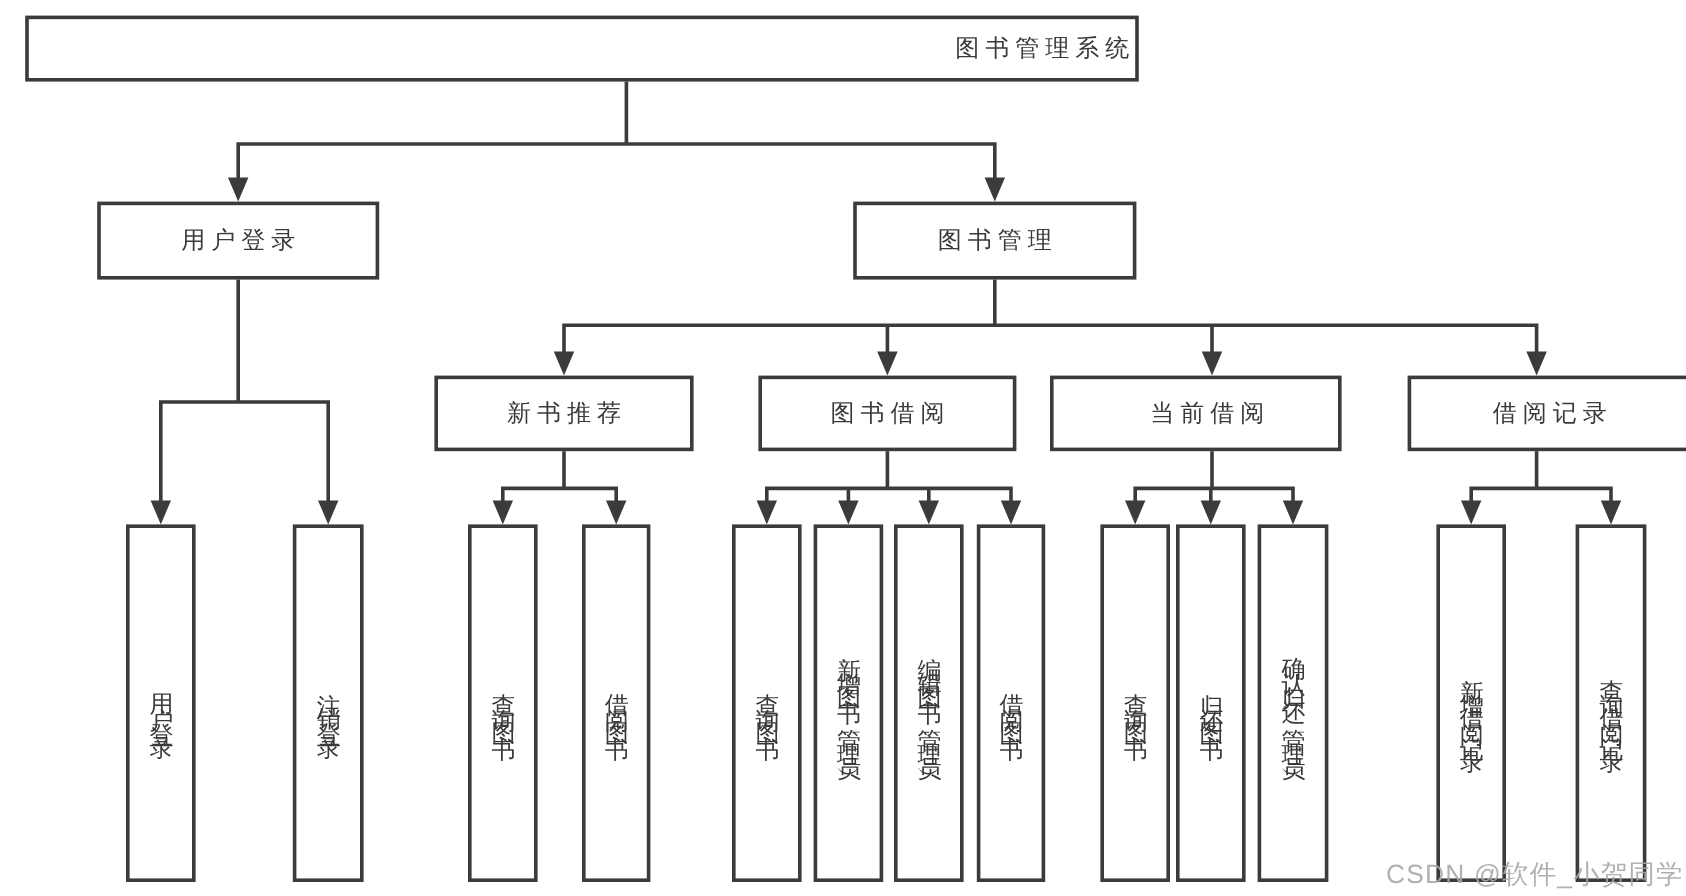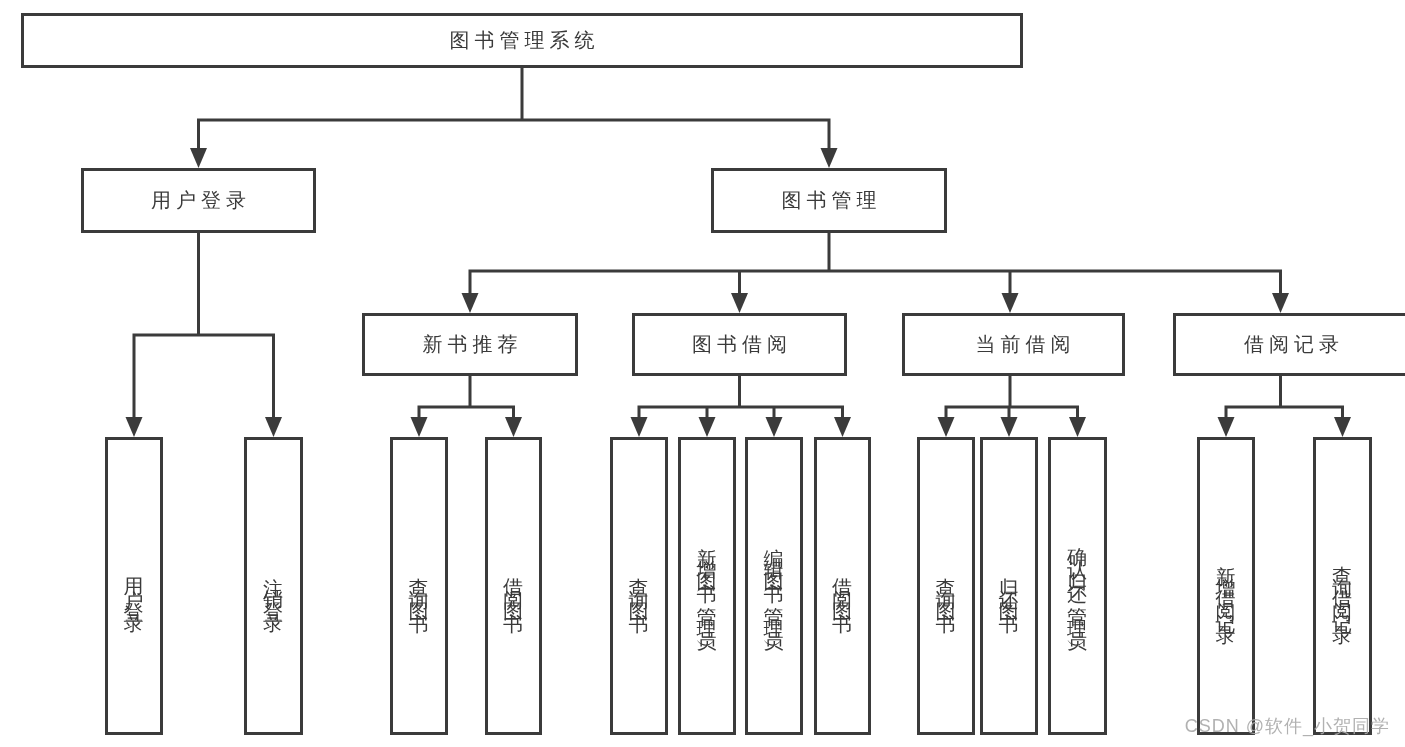--- a/index.html
+++ b/index.html
@@ -31,38 +31,38 @@
     justify-content: center;
     color: #3a3a3a;
   }
   .htext {
     font-size: 20px;
     letter-spacing: 5px;
     text-indent: 5px;
     white-space: nowrap;
     color: #3a3a3a;
   }
-  .root  { left: 21px;  top: 13px;  width: 1002px; height: 55px; }
+  .root  { left: 21px;  top: 13px;  width: 928px; height: 55px; justify-content: flex-end; }
   .lvl2  { top: 168px; height: 65px; }
   .lvl3  { top: 313px; height: 63px; }
   .leaf  { top: 437px; height: 298px; }
   .vtext {
     writing-mode: vertical-rl;
     text-orientation: mixed;
     font-size: 20px;
     line-height: 1;
     letter-spacing: 12px;
     color: #3a3a3a;
     white-space: nowrap;
   }
   #watermark {
     position: absolute;
     top: 714px;
-    right: 15px;
-    font-size: 18px;
+    right: 2px;
+    font-size: 22px;
     letter-spacing: 1px;
     color: rgba(168,168,168,0.9);
     white-space: nowrap;
     z-index: 5;
   }
   svg path {
     stroke: #3b3b3b;
     stroke-width: 3;
     fill: none;
     stroke-linecap: square;
@@ -123,21 +123,21 @@
   <div class="box lvl2" style="left:711px; width:236px;text-align:right;">
     <span class="htext">图书管理</span>
   </div>
 
   <div class="box lvl3" style="left:362px; width:216px;">
     <span class="htext">新书推荐</span>
   </div>
   <div class="box lvl3" style="left:632px; width:215px;">
     <span class="htext">图书借阅</span>
   </div>
-  <div class="box lvl3" style="left:902px; width:223px;padding-left:19px;">
+  <div class="box lvl3" style="left:875px; width:243px;padding-left:19px;">
     <span class="htext">当前借阅</span>
   </div>
   <div class="box lvl3" style="left:1173px; width:237px;">
     <span class="htext">借阅记录</span>
   </div>
 
   <div class="box leaf" style="left:105px; width:58px;">
     <span class="vtext">用户登录</span>
   </div>
   <div class="box leaf" style="left:244px; width:59px;">

